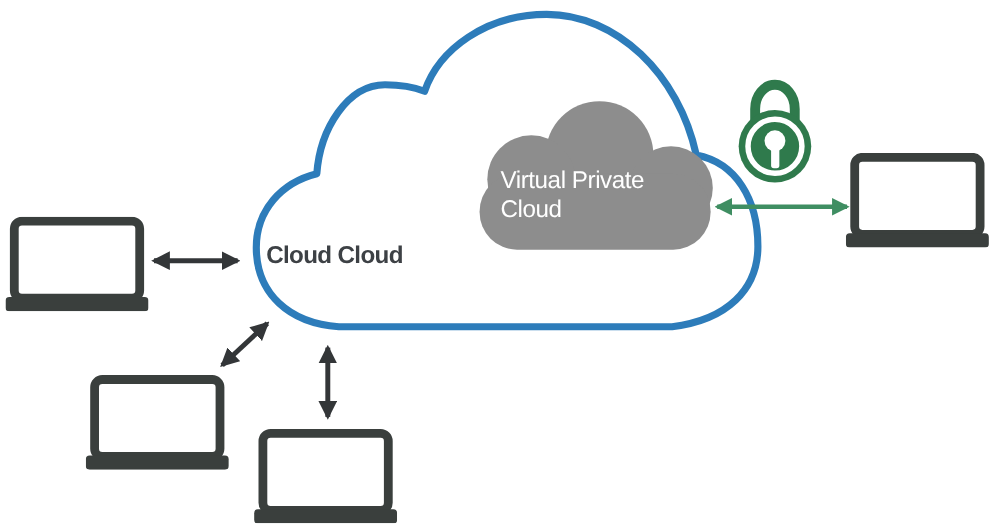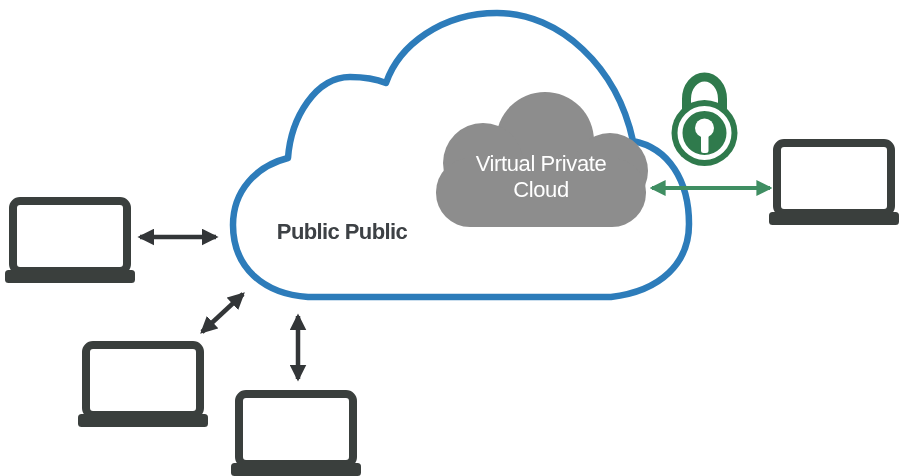--- a/index.html
+++ b/index.html
@@ -15,21 +15,21 @@
     background: #ffffff;
     overflow: hidden;
   }
   .stage svg {
     position: absolute;
     left: 0;
     top: 0;
   }
   .label {
     position: absolute;
-    text-align: center;
+    text-align: left;
     pointer-events: none;
   }
   .public-cloud-label {
     left: 242px;
     top: 220px;
     width: 200px;
     font-size: 22px;
     font-weight: 700;
     letter-spacing: -0.6px;
     color: #3d4145;
@@ -97,17 +97,17 @@
     <use href="#laptop" x="78" y="341" width="130" height="86"></use>
     <use href="#laptop" x="231" y="390" width="130" height="86"></use>
     <use href="#laptop" x="769" y="139" width="130" height="86"></use>
 
     <line x1="140" y1="237" x2="216" y2="237" stroke="#333638" stroke-width="4.5" marker-start="url(#head-dark)" marker-end="url(#head-dark)"></line>
     <line x1="202" y1="332" x2="243" y2="294" stroke="#333638" stroke-width="4.5" marker-start="url(#head-dark)" marker-end="url(#head-dark)"></line>
     <line x1="298" y1="316" x2="298" y2="379" stroke="#333638" stroke-width="4.5" marker-start="url(#head-dark)" marker-end="url(#head-dark)"></line>
     <line x1="652" y1="188" x2="770" y2="188" stroke="#3f8e62" stroke-width="4" marker-start="url(#head-green)" marker-end="url(#head-green)"></line>
   </svg>
 
-  <div class="label public-cloud-label">Public Public</div>
+  <div class="label public-cloud-label">Cloud Cloud</div>
 
   <div class="label vpc-label">Virtual Private Cloud</div>
 
 </div>
 
 </body></html>

